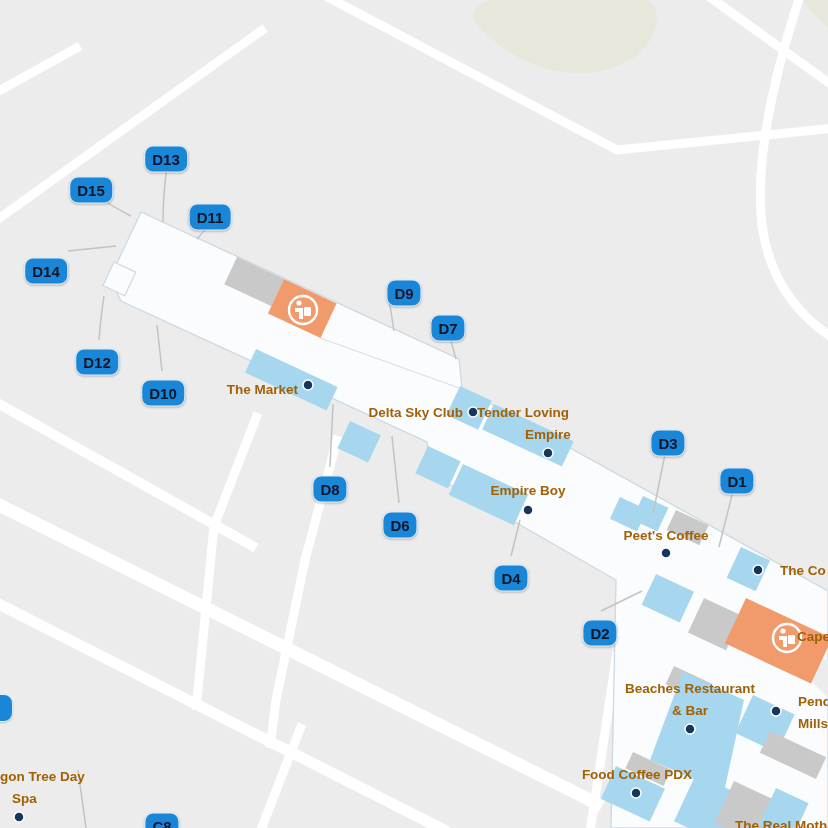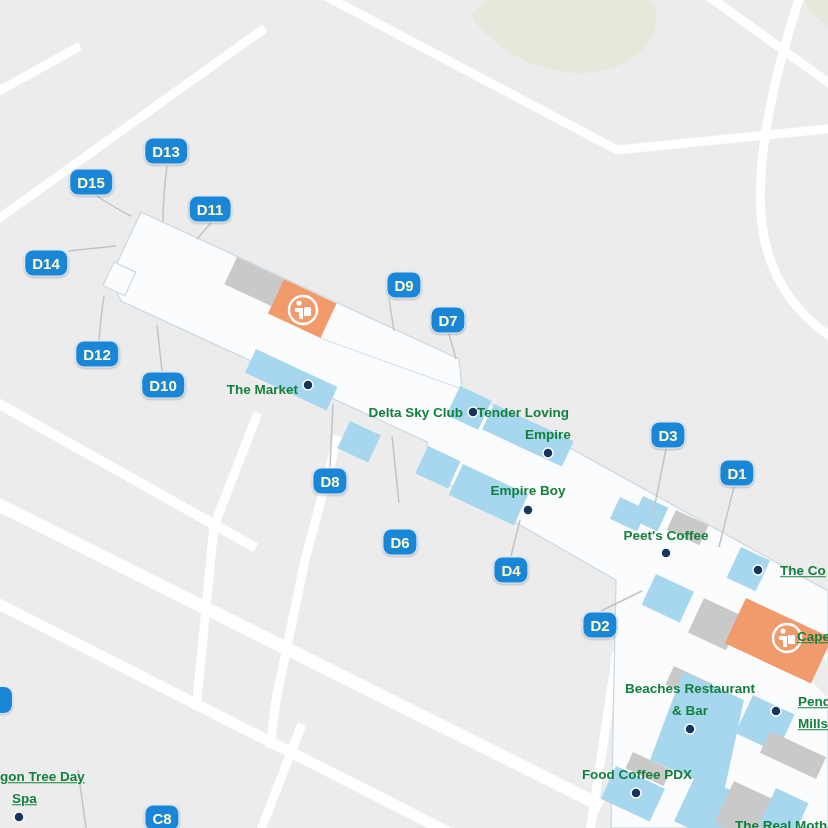--- a/index.html
+++ b/index.html
@@ -1,27 +1,27 @@
 <!DOCTYPE html>
 <html><head>
 <meta charset="utf-8">
 <style>
   html,body{margin:0;padding:0;background:#ececec;overflow:hidden;}
   .map{position:relative;width:828px;height:828px;background:#ececec;overflow:hidden;
        font-family:"Liberation Sans",sans-serif;}
   .map svg{position:absolute;left:0;top:0;}
-  .gate{position:absolute;transform:translate(-50%,-50%);background:#1a86d8;color:#fef9c3;
+  .gate{position:absolute;transform:translate(-50%,-50%);background:#1a86d8;color:#0f172a;
         font-weight:bold;font-size:15px;line-height:1;padding:5px 7px;border-radius:9px;
         border:1.5px solid rgba(255,255,255,.85);box-shadow:0 1px 2px rgba(0,0,0,.18);
-        white-space:nowrap;z-index:30;}
-  .poi{position:absolute;color:#15803d;font-weight:bold;font-size:13.5px;line-height:1;
+        white-space:nowrap;z-index:30;margin-top:8px;}
+  .poi{position:absolute;color:#a16207;font-weight:bold;font-size:13.5px;line-height:1;
        white-space:nowrap;z-index:20;}
   .poi.c{transform:translate(-50%,-50%);}
   .poi.r{transform:translate(-100%,-50%);}
-  .poi.l{transform:translate(0,-50%);text-decoration:underline;}
+  .poi.l{transform:translate(0,-50%);}
 </style>
 </head>
 <body>
 
 <div class="map">
   <svg width="828" height="828" viewBox="0 0 828 828">
 
     <path fill="#e7e8db" d="M472,16 C480,-2 500,-6 540,-4 L640,-2 C658,0 660,18 653,34 C644,56 620,68 596,72 C560,78 520,62 498,44 C486,34 476,26 472,16 Z"></path>
     <path fill="#e7e8db" d="M804,0 L828,0 L828,28 C818,18 808,10 804,0 Z"></path>
 
@@ -124,21 +124,21 @@
 
   <div class="gate" style="left:166px;top:151px">D13</div>
   <div class="gate" style="left:91px;top:182px">D15</div>
   <div class="gate" style="left:210px;top:209px">D11</div>
   <div class="gate" style="left:46px;top:263px">D14</div>
   <div class="gate" style="left:97px;top:354px">D12</div>
   <div class="gate" style="left:163px;top:385px">D10</div>
   <div class="gate" style="left:404px;top:285px">D9</div>
   <div class="gate" style="left:448px;top:320px">D7</div>
   <div class="gate" style="left:330px;top:481px">D8</div>
-  <div class="gate" style="left:400px;top:542px">D6</div>
+  <div class="gate" style="left:400px;top:517px">D6</div>
   <div class="gate" style="left:511px;top:570px">D4</div>
   <div class="gate" style="left:600px;top:625px">D2</div>
   <div class="gate" style="left:668px;top:435px">D3</div>
   <div class="gate" style="left:737px;top:473px">D1</div>
   <div class="gate" style="left:162px;top:818px">C8</div>
   <div class="gate" style="left:-10px;top:700px;min-width:30px;min-height:16px"></div>
 
   <div class="poi r" style="left:298px;top:390px">The Market</div>
   <div class="poi r" style="left:463px;top:413px">Delta Sky Club</div>
   <div class="poi c" style="left:523px;top:413px">Tender Loving</div>

